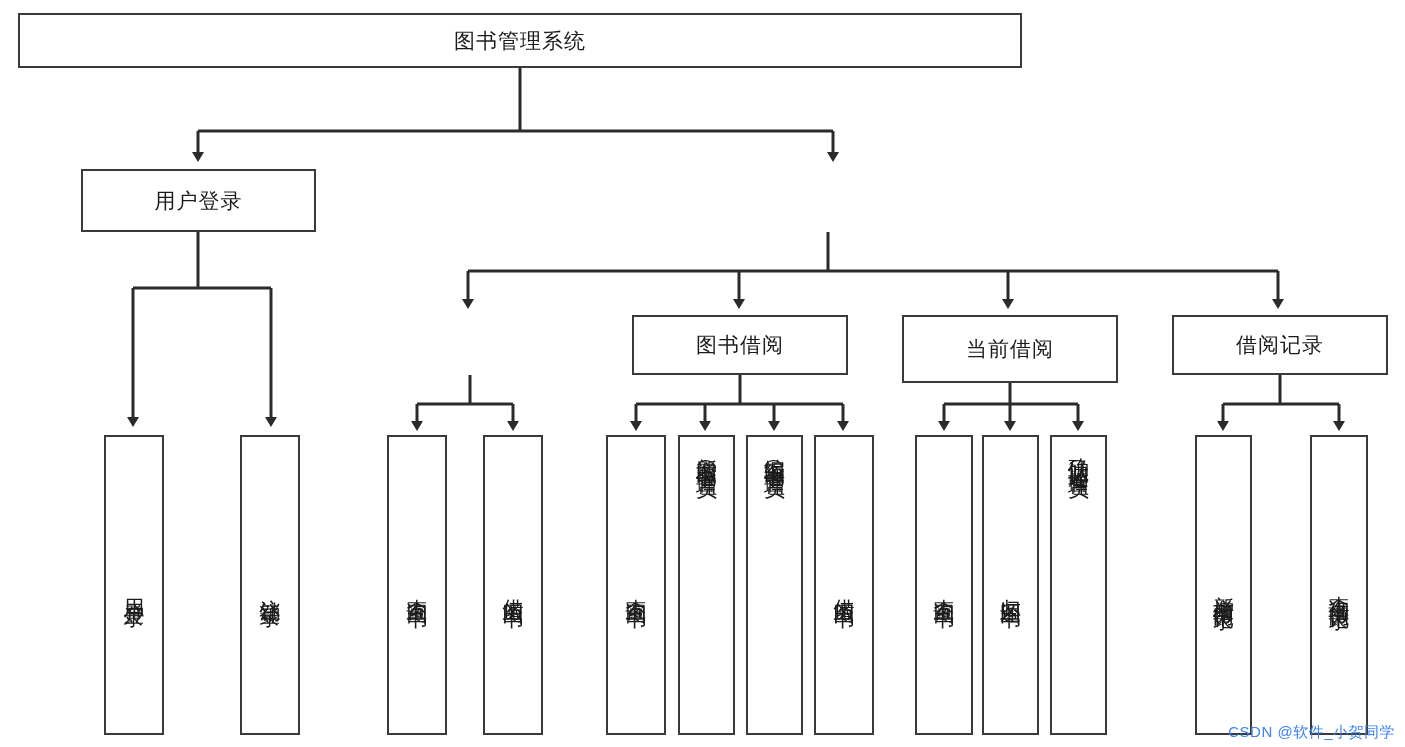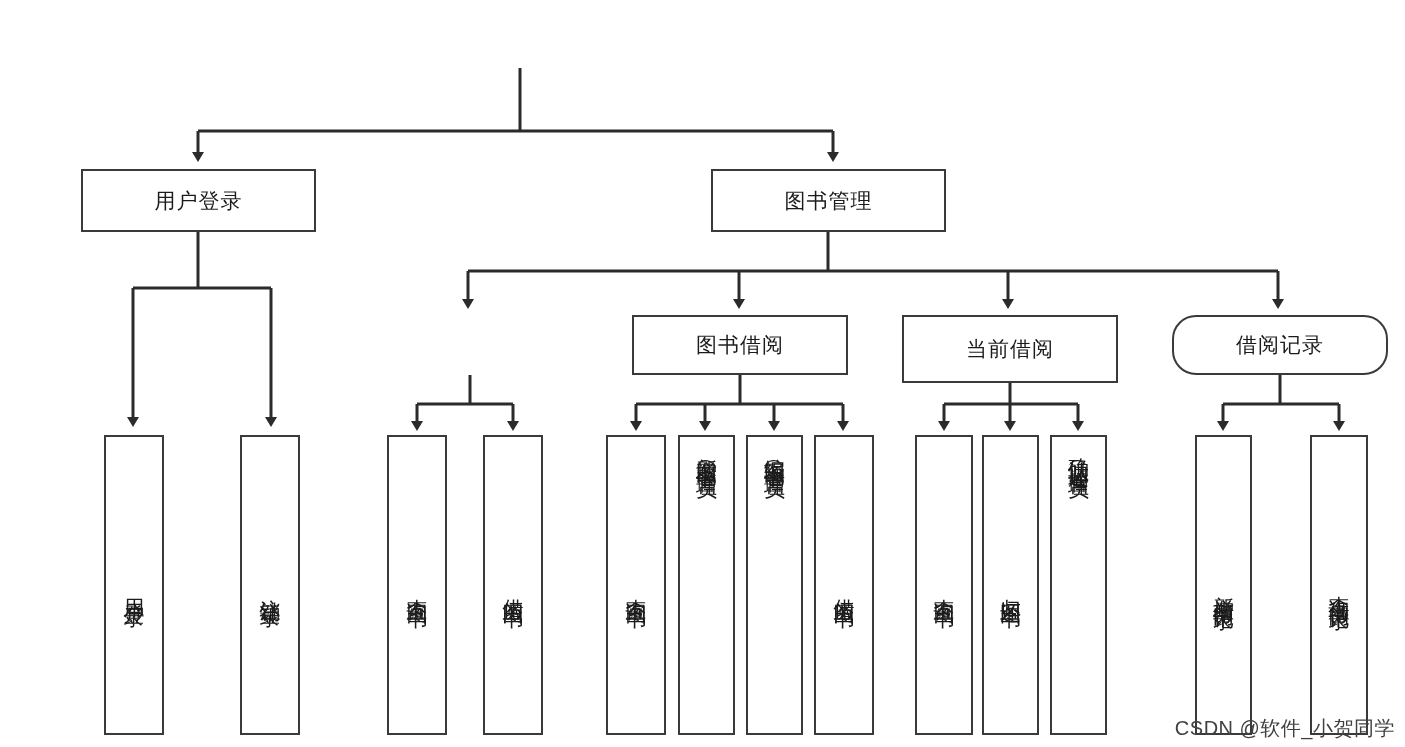--- a/index.html
+++ b/index.html
@@ -9,22 +9,22 @@
   svg#wires{position:absolute;left:0;top:0;width:1405px;height:747px;}
   .node{position:absolute;box-sizing:border-box;background:#ffffff;
         border:2.5px solid #3a3a3a;display:flex;align-items:center;
         justify-content:center;color:#1b1b1b;}
   .node.horiz{font-size:21px;letter-spacing:1px;}
   .node.vert{writing-mode:vertical-rl;text-orientation:upright;
              font-size:21px;letter-spacing:3px;padding-top:6px;
              align-items:center;justify-content:center;}
   .node.vert.tall{justify-content:flex-start;padding-top:4px;}
   .label{white-space:nowrap;}
-  #watermark{position:absolute;right:10px;bottom:5px;font-size:20px;
-             color:#404040;letter-spacing:.5px;white-space:nowrap;}
+  #watermark{position:absolute;right:10px;bottom:5px;font-size:15px;
+             color:#3b82f6;letter-spacing:.5px;white-space:nowrap;}
 </style>
 </head>
 <body>
 
 <div id="stage">
 
   <svg id="wires" viewBox="0 0 1405 747" xmlns="http://www.w3.org/2000/svg">
     <defs>
       <marker id="arrow" markerWidth="10" markerHeight="12" refX="1" refY="6" orient="auto" markerUnits="userSpaceOnUse">
         <path d="M0,0 L10,6 L0,12 Z" fill="#2b2b2b"></path>
@@ -67,35 +67,35 @@
       <path d="M1010,404 L1010,422" marker-end="url(#arrow)"></path>
       <path d="M1078,404 L1078,422" marker-end="url(#arrow)"></path>
 
       <path d="M1280,375 L1280,404"></path>
       <path d="M1223,404 L1339,404"></path>
       <path d="M1223,404 L1223,422" marker-end="url(#arrow)"></path>
       <path d="M1339,404 L1339,422" marker-end="url(#arrow)"></path>
     </g>
   </svg>
 
+  <div class="node horiz" style="left:18px;top:13px;width:1004px;height:55px;">
+    <span class="label">图书管理系统</span>
+  </div>
 
   <div class="node horiz" style="left:81px;top:169px;width:235px;height:63px;">
     <span class="label">用户登录</span>
-  </div>
-  <div class="node horiz" style="left:711px;top:169px;width:235px;height:63px;">
-    <span class="label">图书管理</span>
   </div>
 
   <div class="node horiz" style="left:632px;top:315px;width:216px;height:60px;align-items:center;">
     <span class="label">图书借阅</span>
   </div>
   <div class="node horiz" style="left:902px;top:315px;width:216px;height:68px;">
     <span class="label">当前借阅</span>
   </div>
-  <div class="node horiz" style="left:1172px;top:315px;width:216px;height:60px;border-radius:24px;">
+  <div class="node horiz" style="left:1172px;top:315px;width:216px;height:60px;">
     <span class="label">借阅记录</span>
   </div>
 
   <div class="node vert" style="left:104px;top:435px;width:60px;height:300px;">
     <span class="label">用户登录</span>
   </div>
   <div class="node vert" style="left:240px;top:435px;width:60px;height:300px;">
     <span class="label">注销登录</span>
   </div>
 

